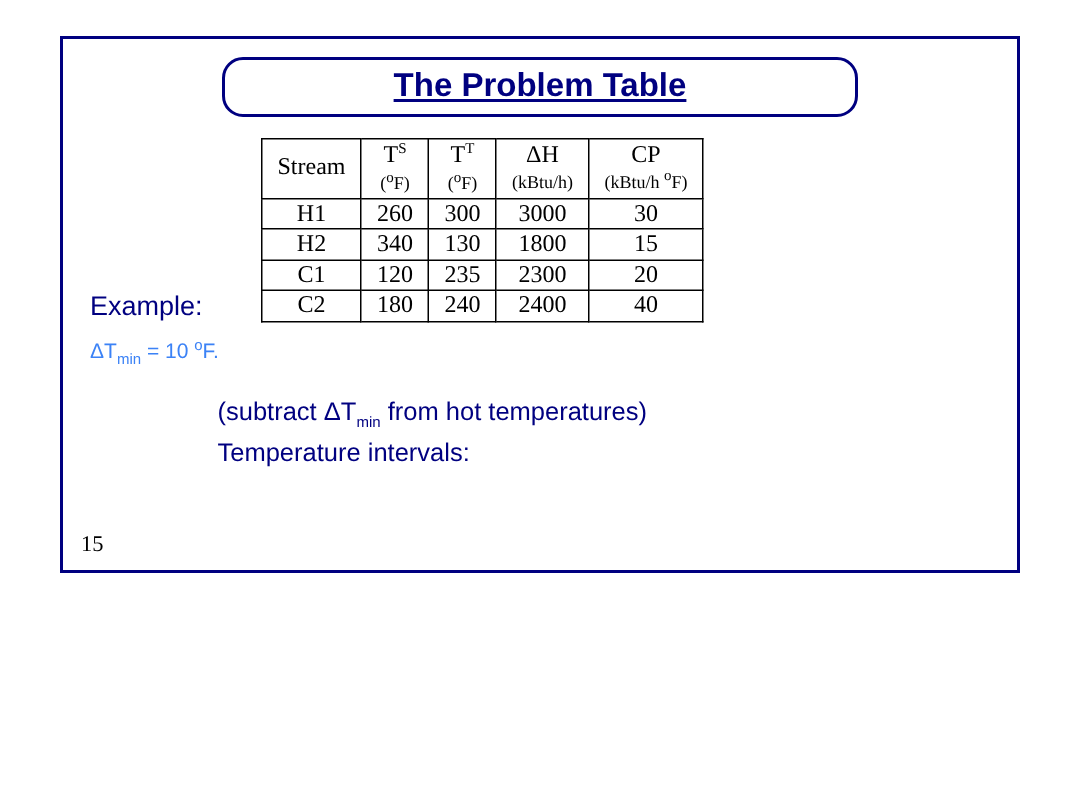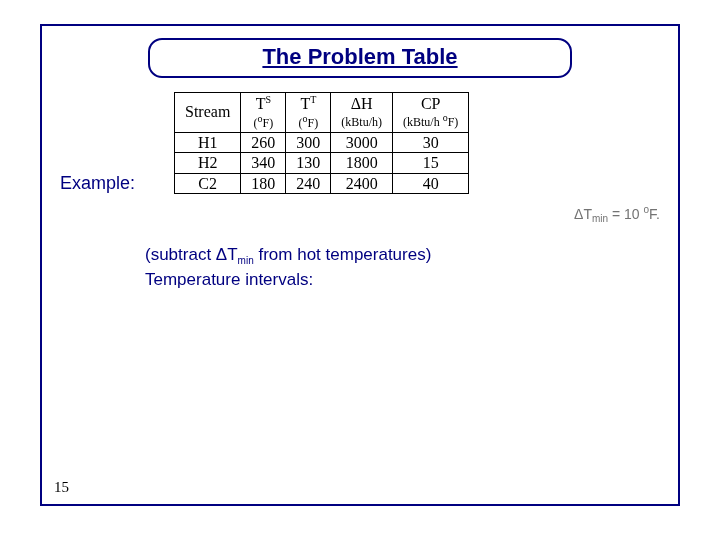--- a/index.html
+++ b/index.html
@@ -9,21 +9,21 @@
     font-family: "Comic Sans MS", "Comic Sans", cursive, sans-serif;
     width: 720px;
     height: 540px;
     position: relative;
   }
   .slide-frame {
     position: absolute;
     top: 24px;
     left: 40px;
     width: 640px;
-    height: 482px;
+    height: 358px;
     border: 2px solid #000080;
     box-sizing: border-box;
     padding: 12px 18px 10px 18px;
   }
   .title-box {
     border: 2px solid #000080;
     border-radius: 14px;
     width: 420px;
     margin: 0 auto 14px auto;
     text-align: center;
@@ -58,22 +58,22 @@
     text-align: center;
     line-height: 1.1;
   }
   .data-table th {
     font-weight: normal;
   }
   .sup { font-size: 10px; vertical-align: super; }
   .sub { font-size: 10px; vertical-align: sub; }
   .unit { font-size: 12px; }
   .dtmin {
-    text-align: right;
-    color: #737373;
+    text-align: left;
+    color: #3b82f6;
     font-size: 14px;
     margin: 10px 0 18px 0;
   }
   .step-block {
     color: #000080;
     font-size: 17px;
     line-height: 1.4;
   }
   .step-label {
     display: inline;
@@ -138,20 +138,27 @@
         <td>30</td>
       </tr>
       <tr>
         <td>H2</td>
         <td>340</td>
         <td>130</td>
         <td>1800</td>
         <td>15</td>
       </tr>
       <tr>
+        <td>C1</td>
+        <td>120</td>
+        <td>235</td>
+        <td>2300</td>
+        <td>20</td>
+      </tr>
+      <tr>
         <td>C2</td>
         <td>180</td>
         <td>240</td>
         <td>2400</td>
         <td>40</td>
       </tr>
     </tbody>
       </table>
   </div>
 

